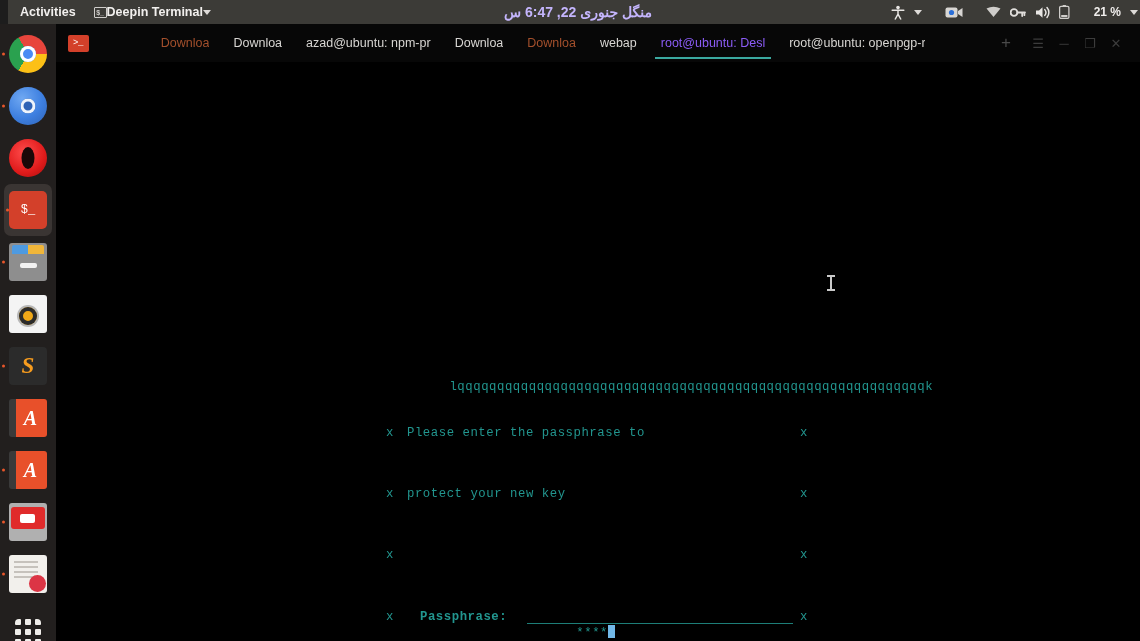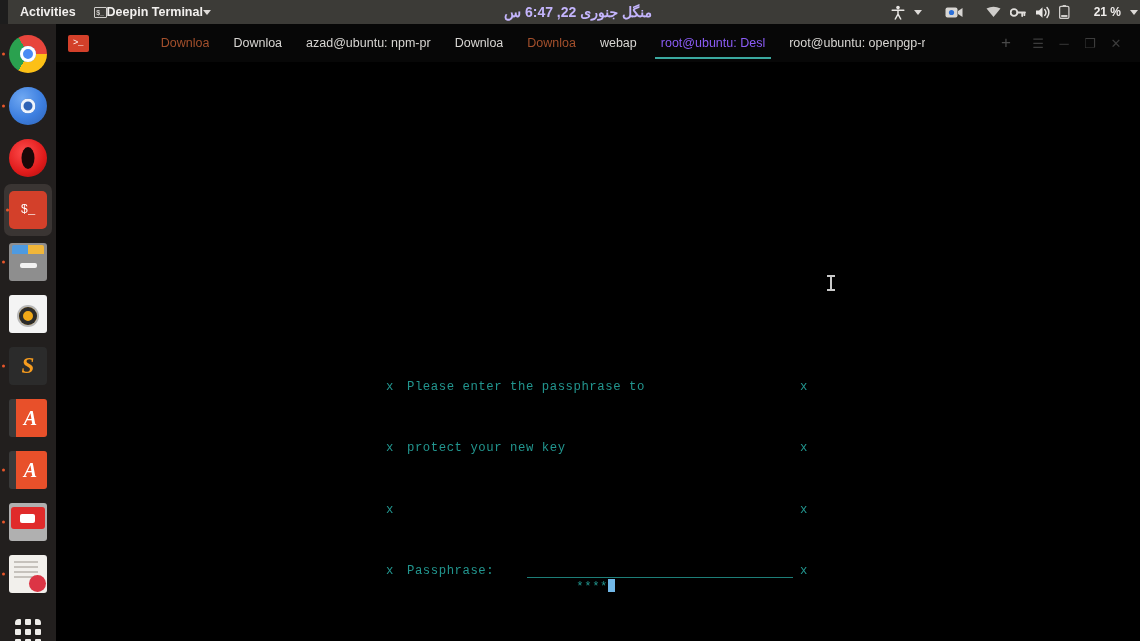--- a/index.html
+++ b/index.html
@@ -628,41 +628,44 @@
       <div class="win-btn">
         <span>✕</span>
       </div>
     </div>
   </div>
 
   <div id="terminal-body">
 
     <div id="dialog">
 
+      <div class="dlg-line">
+        <span>lqqqqqqqqqqqqqqqqqqqqqqqqqqqqqqqqqqqqqqqqqqqqqqqqqqqqqqqqqqqk</span>
+      </div>
 
       <div class="dlg-line">
         <span class="dlg-inner" style="left:0;">x</span>
         <span class="dlg-inner" style="left:21px;">Please enter the passphrase to</span>
         <span class="dlg-inner" style="left:414px;">x</span>
       </div>
 
       <div class="dlg-line">
         <span class="dlg-inner" style="left:0;">x</span>
         <span class="dlg-inner" style="left:21px;">protect your new key</span>
         <span class="dlg-inner" style="left:414px;">x</span>
       </div>
 
       <div class="dlg-line">
         <span class="dlg-inner" style="left:0;">x</span>
         <span class="dlg-inner" style="left:414px;">x</span>
       </div>
 
       <div class="dlg-line" id="pass-row">
         <span class="dlg-inner" style="left:0;">x</span>
-        <span class="dlg-inner" style="left:21px;">Passphrase:</span>
+        <span class="dlg-inner" style="left:34px;font-weight:bold;">Passphrase:</span>
         <span class="dlg-inner" style="left:111px;">
           <span>****</span><span id="pass-cursor"></span>
         </span>
         <span id="pass-underline"></span>
         <span class="dlg-inner" style="left:414px;">x</span>
       </div>
 
       
 
       

